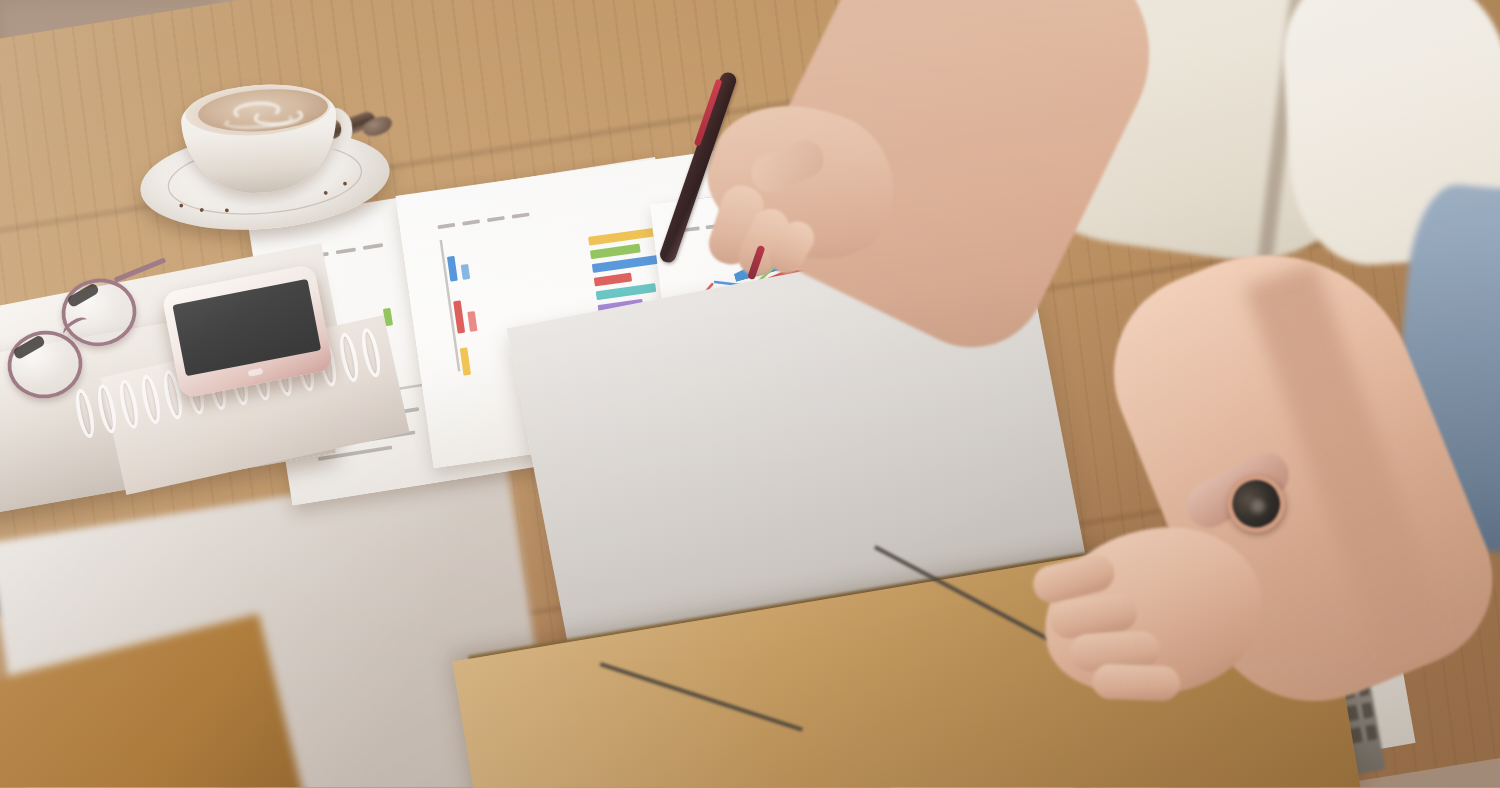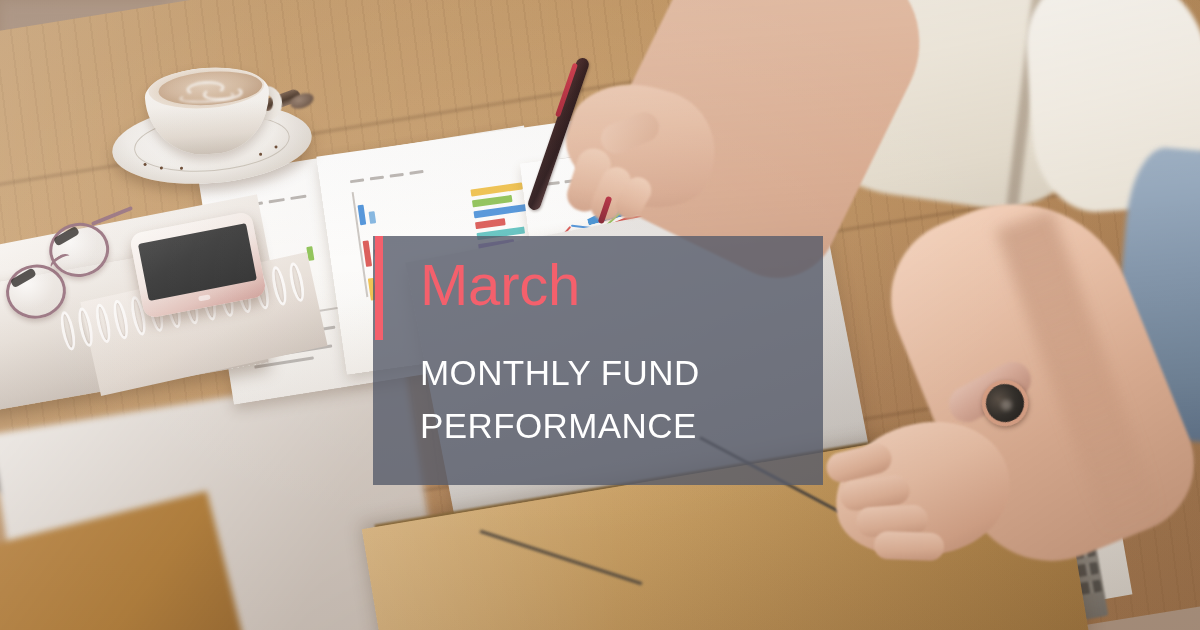--- a/index.html
+++ b/index.html
@@ -749,19 +749,14 @@
     <div class="finger-u1"></div>
     <div class="finger-u2"></div>
     <div class="finger-u3"></div>
     <div class="pen-body"></div>
     <div class="pen-clip"></div>
     <div class="pen-tip"></div>
 
     <div class="photo-grade"></div>
   </div>
 
-  <div class="overlay">
-    <span class="accent-bar"></span>
-    <div class="month">March</div>
-    <div class="subtitle">MONTHLY FUND PERFORMANCE</div>
-  </div>
 
 </div>
 
 </body></html>

